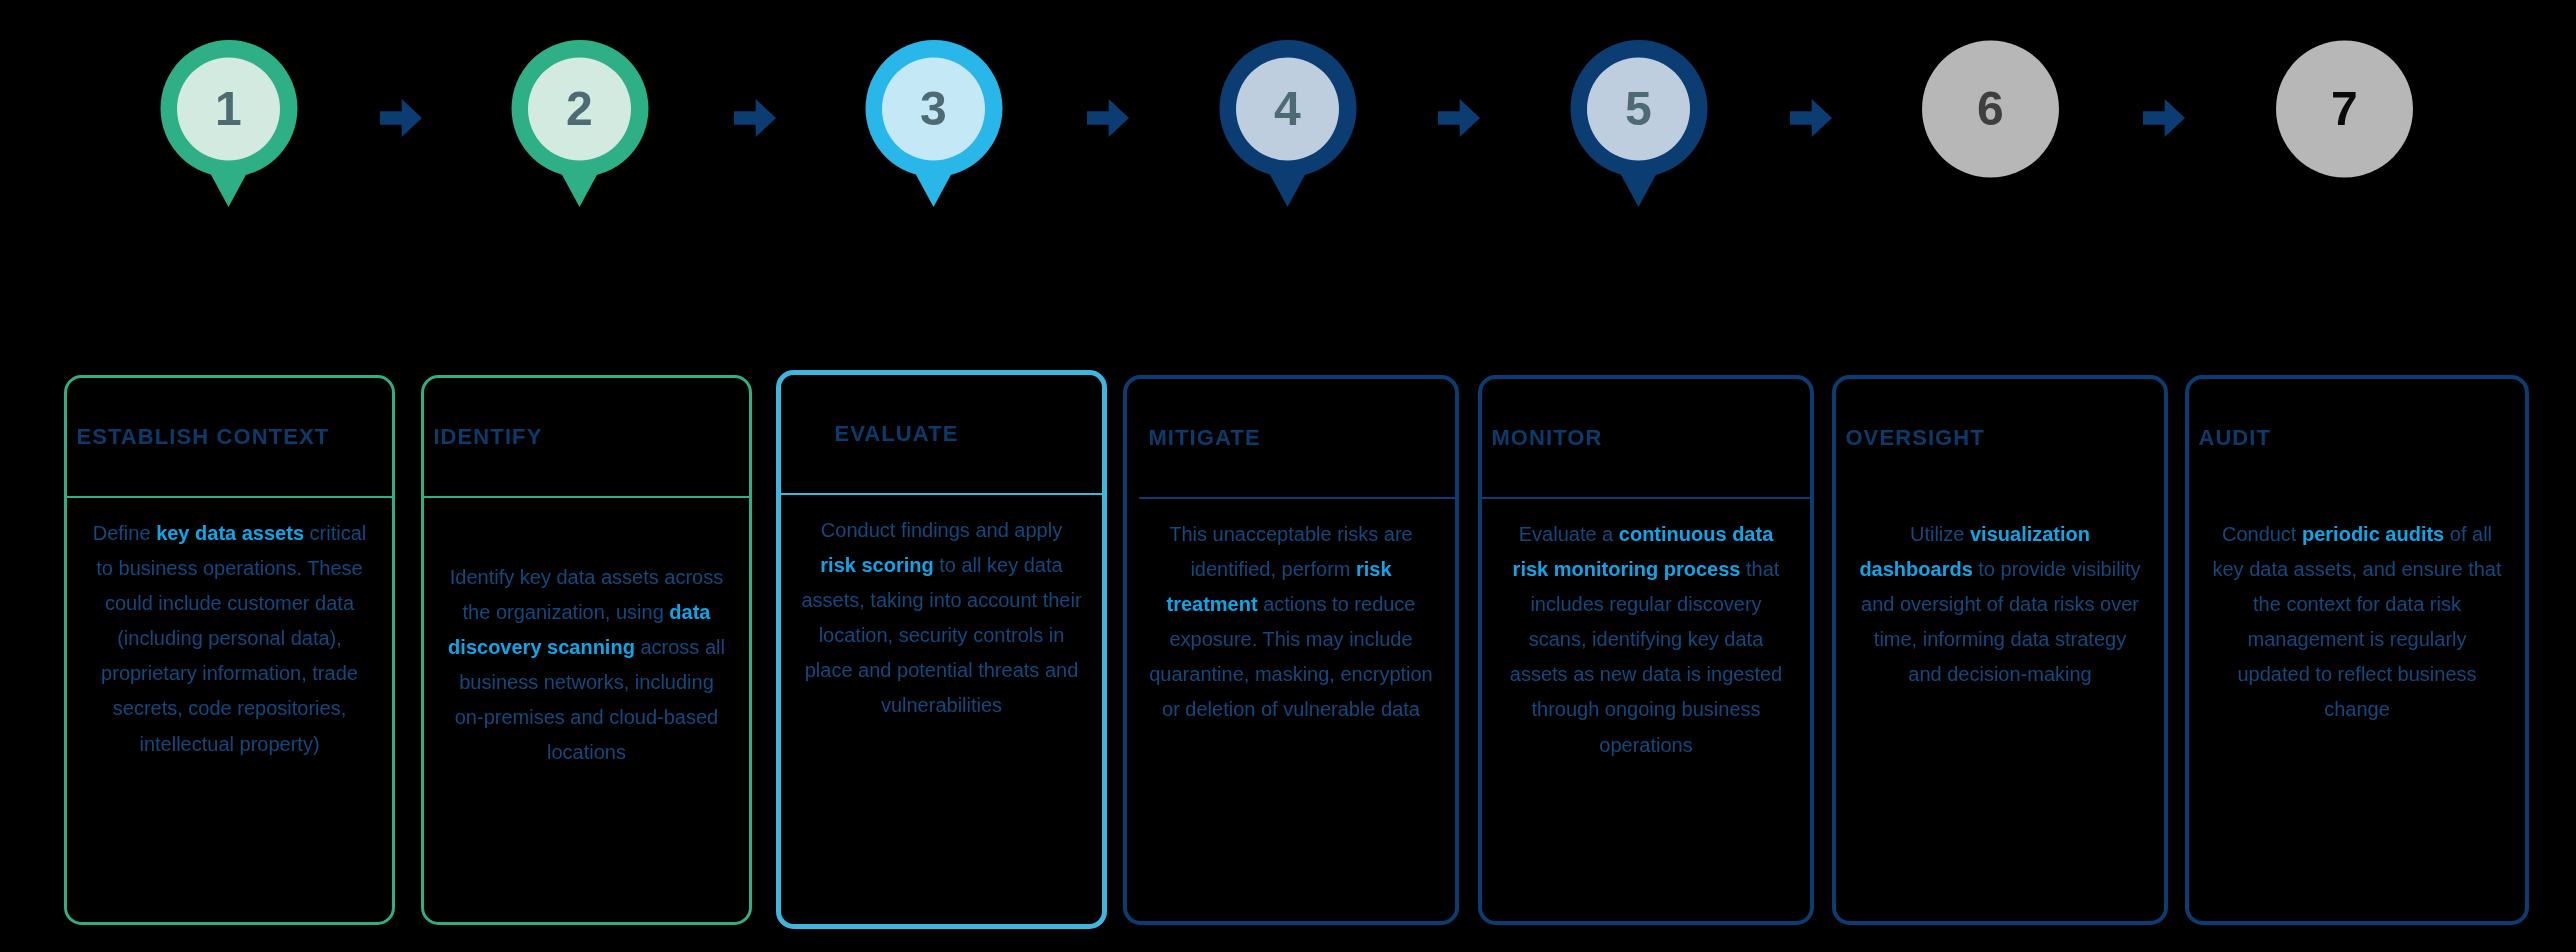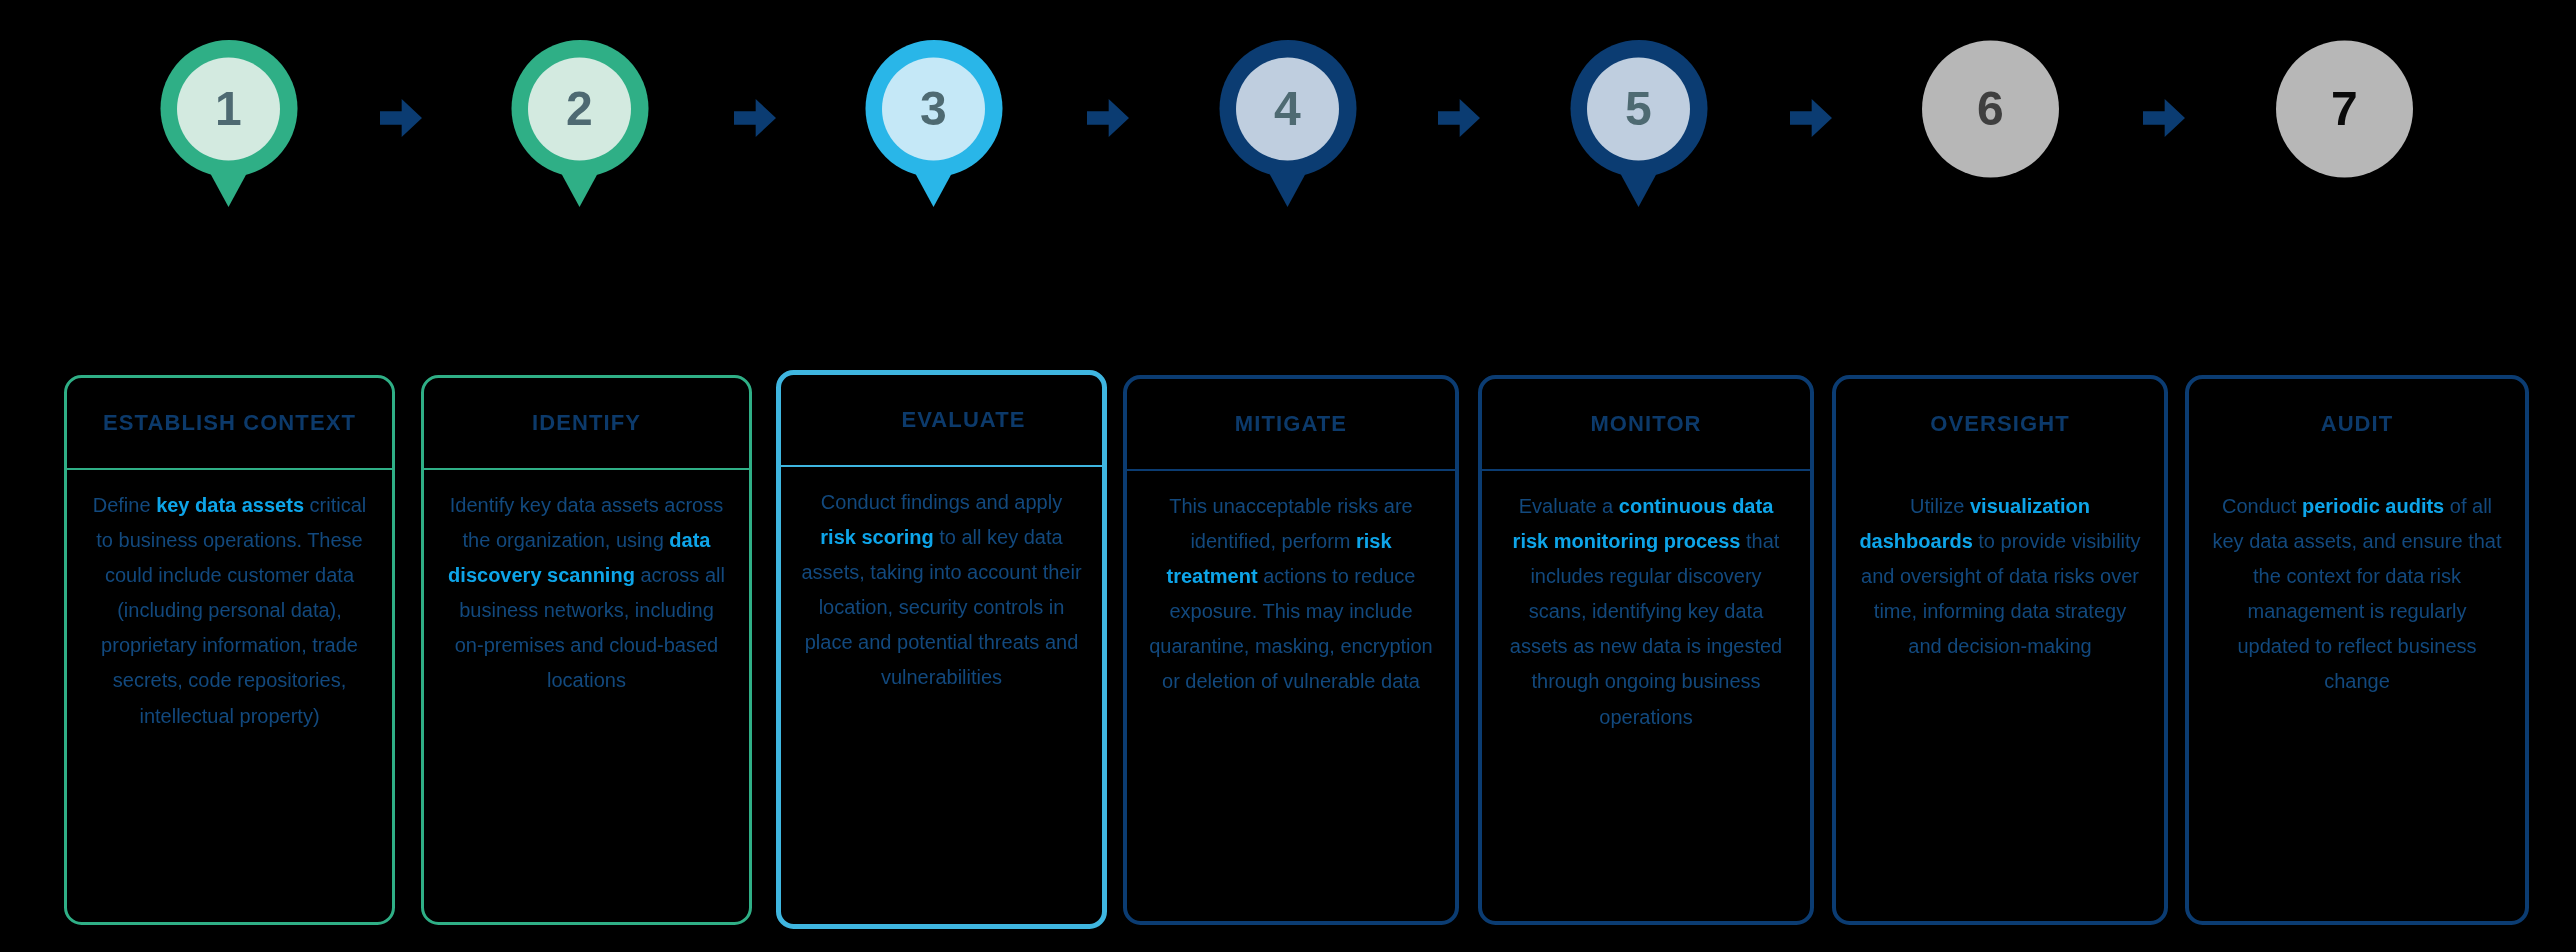--- a/index.html
+++ b/index.html
@@ -122,24 +122,23 @@
     border-style: solid;
     border-radius: 17.5px;
     background: #000000;
     display: flex;
     flex-direction: column;
     overflow: hidden;
   }
 
   .card-head {
     flex: 0 0 auto;
-    height: 92px;
+    height: 120px;
     display: flex;
     align-items: center;
-    justify-content: center;
     border-bottom-style: solid;
     border-bottom-width: 2.7px;
   }
 
   .card-title {
     font-size: 22px;
     font-weight: 700;
     letter-spacing: 1.1px;
     color: #0C3A6B;
     text-align: center;
@@ -270,38 +269,38 @@
 
   <div id="card-row">
       <div class="card" style="left: 64px; top: 375px; width: 331px; height: 550px; border-width: 3.4px; border-color: rgb(47, 175, 134);">
         <div class="card-head" style="border-bottom-color: rgb(47, 175, 134);">
           <div class="card-title">ESTABLISH CONTEXT</div>
         </div>
         <div class="card-body">
           <p class="card-text"><span>Define </span><b>key data assets</b><span> critical to business operations. These could include customer data (including personal data), proprietary information, trade secrets, code repositories, intellectual property)</span></p>
         </div>
       </div>
-      <div class="card" style="left: 421px; top: 375px; width: 331px; height: 550px; border-width: 3.4px; border-color: rgb(47, 175, 134);">
+      <div class="card" style="left: 421px; top: 375px; width: 331px; height: 550px; border-width: 3.4px; border-color: rgb(47, 175, 134); gap: 44px;">
         <div class="card-head" style="border-bottom-color: rgb(47, 175, 134);">
           <div class="card-title">IDENTIFY</div>
         </div>
         <div class="card-body">
           <p class="card-text"><span>Identify key data assets across the organization, using </span><b>data discovery scanning</b><span> across all business networks, including on-premises and cloud-based locations</span></p>
         </div>
       </div>
       <div class="card" style="left: 776px; top: 370px; width: 331px; height: 559px; border-width: 5.4px; border-color: rgb(63, 182, 224);">
         <div class="card-head" style="border-bottom-color: rgb(63, 182, 224); padding-left: 44px;">
           <div class="card-title">EVALUATE</div>
         </div>
         <div class="card-body">
           <p class="card-text"><span>Conduct findings and apply </span><b>risk scoring</b><span> to all key data assets, taking into account their location, security controls in place and potential threats and vulnerabilities</span></p>
         </div>
       </div>
       <div class="card" style="left: 1123px; top: 375px; width: 336px; height: 550px; border-width: 4px; border-color: rgb(11, 60, 114);">
-        <div class="card-head" style="border-bottom-color: rgb(11, 60, 114);">
+        <div class="card-head" style="border-bottom-color: rgb(11, 60, 114); margin-left: 12px;">
           <div class="card-title">MITIGATE</div>
         </div>
         <div class="card-body">
           <p class="card-text"><span>This unacceptable risks are identified, perform </span><b>risk treatment</b><span> actions to reduce exposure. This may include quarantine, masking, encryption or deletion of vulnerable data</span></p>
         </div>
       </div>
       <div class="card" style="left: 1478px; top: 375px; width: 336px; height: 550px; border-width: 4px; border-color: rgb(11, 60, 114);">
         <div class="card-head" style="border-bottom-color: rgb(11, 60, 114);">
           <div class="card-title">MONITOR</div>
         </div>

